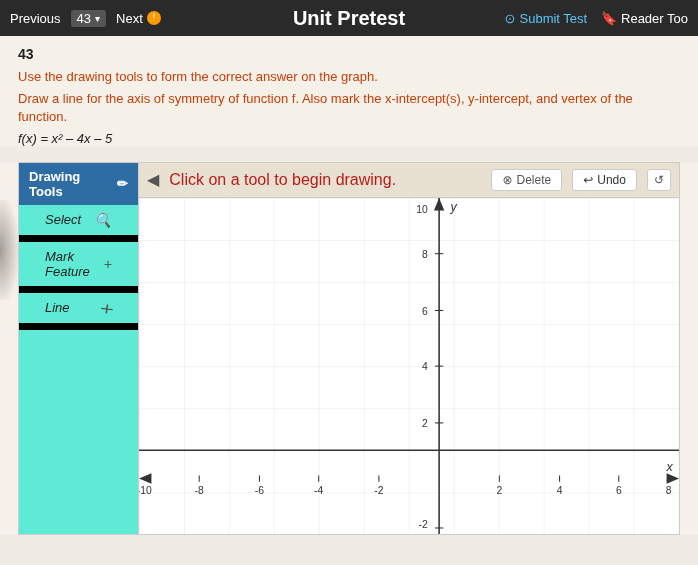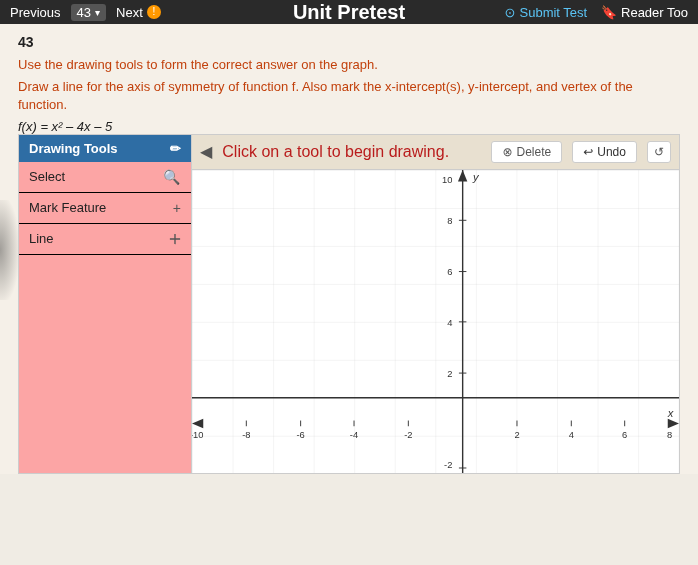--- a/index.html
+++ b/index.html
@@ -11,21 +11,21 @@
       overflow: hidden;
       position: relative;
     }
 
     
     .header {
       background: #2a2a2a;
       color: white;
       display: flex;
       align-items: center;
-      height: 24px;
+      height: 36px;
       padding: 0 10px;
       gap: 10px;
       position: relative;
     }
     .header-btn {
       color: white;
       font-size: 13px;
       cursor: pointer;
       background: none;
       border: none;
@@ -89,58 +89,59 @@
     }
     .instructions {
       font-size: 13px;
       color: #c2410c;
       margin-bottom: 4px;
       line-height: 1.4;
     }
     .formula {
       font-size: 13px;
       color: #222;
-      margin-bottom: 0;
+      margin-bottom: 16px;
       font-style: italic;
     }
 
     
     .drawing-area {
       display: flex;
       gap: 0;
       background: #f5f0e8;
       padding: 0 18px;
     }
 
     
     .tools-panel {
-      width: 174px;
-      background: #fca5a5;
+      width: 121px;
+      background: #5eead4;
       border: 1px solid #ccc;
       flex-shrink: 0;
     }
     .tools-header {
       background: #2e6da4;
       color: white;
       padding: 6px 10px;
       font-size: 13px;
       font-weight: bold;
       display: flex;
       align-items: center;
       justify-content: space-between;
     }
     .tool-item {
       display: flex;
       align-items: center;
       justify-content: space-between;
-      padding: 7px 10px;
-      border-bottom: 1px solid #000000;
+      padding: 7px 26px;
+      border-bottom: 7px solid #000000;
       font-size: 13px;
       color: #222;
       cursor: pointer;
+      font-style: italic;
     }
     .tool-icon {
       font-size: 14px;
       color: #555;
     }
 
     
     .graph-toolbar {
       display: flex;
       align-items: center;

